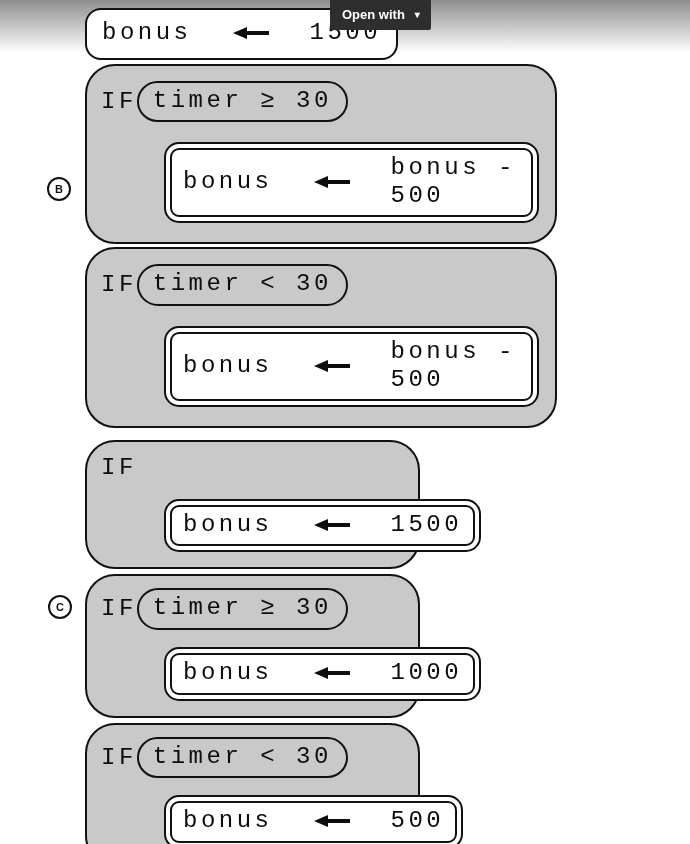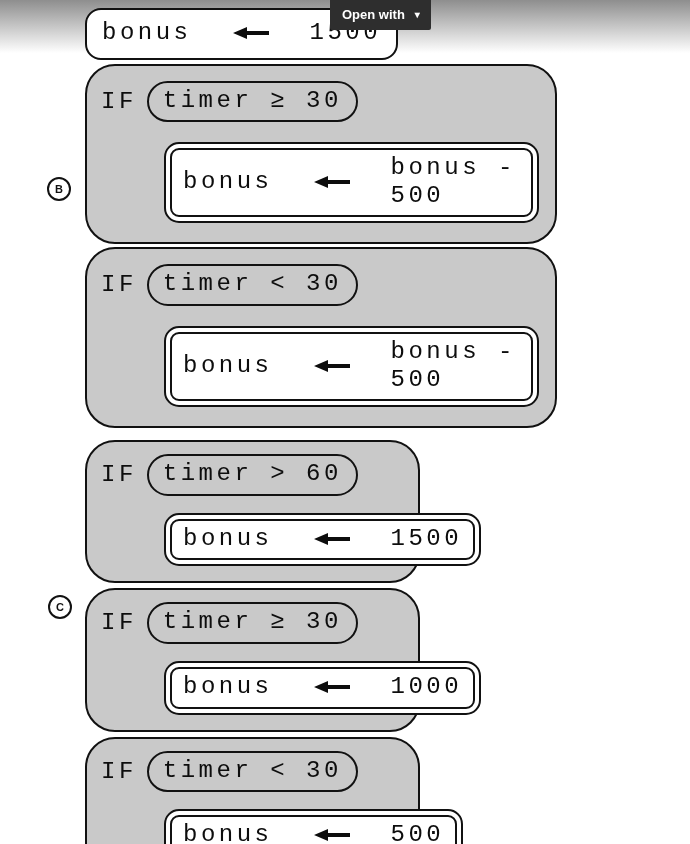--- a/index.html
+++ b/index.html
@@ -48,21 +48,21 @@
   }
   .group{display:flex;flex-direction:column;}
   .group-b{margin-top:4px;gap:3px;}
   .group-c{margin-top:12px;gap:5px;}
   .if-block{
     background:var(--block-fill);
     border:2px solid var(--outline);border-radius:30px;
   }
   .if-block.wide{width:472px;padding:15px 16px 19px 14px;}
   .if-block.narrow{width:335px;padding:12px 16px 15px 14px;}
-  .cond-row{display:flex;align-items:center;gap:10px;}
+  .cond-row{display:flex;align-items:center;gap:0;}
   .oval{
     border:2px solid var(--outline);border-radius:999px;
     padding:4px 14px 6px;background:transparent;
   }
   .stmt-outer{
     display:inline-block;width:fit-content;
     background:#fff;border:2.5px solid var(--outline);border-radius:15px;
     padding:4px;
   }
   .if-block.wide .stmt-outer{margin:20px 0 0 63px;}
@@ -148,23 +148,20 @@
     </div>
 
   </div>
 
   
   <div class="group group-c">
 
     <div class="if-block narrow">
       <div class="cond-row code-text">
         <span>IF</span>
-        <span class="oval">
-          <span>timer &gt; 60</span>
-        </span>
       </div>
       <div class="stmt-outer">
         <div class="stmt-inner code-text">
           <span>bonus</span>
           <span class="arrow">
             <svg width="36" height="12" viewBox="0 0 36 12">
                 <path d="M0 6 L14 0 L14 4 L36 4 L36 8 L14 8 L14 12 Z" fill="#0d0d0d"></path>
               </svg>
           </span>
           <span>1500</span>

